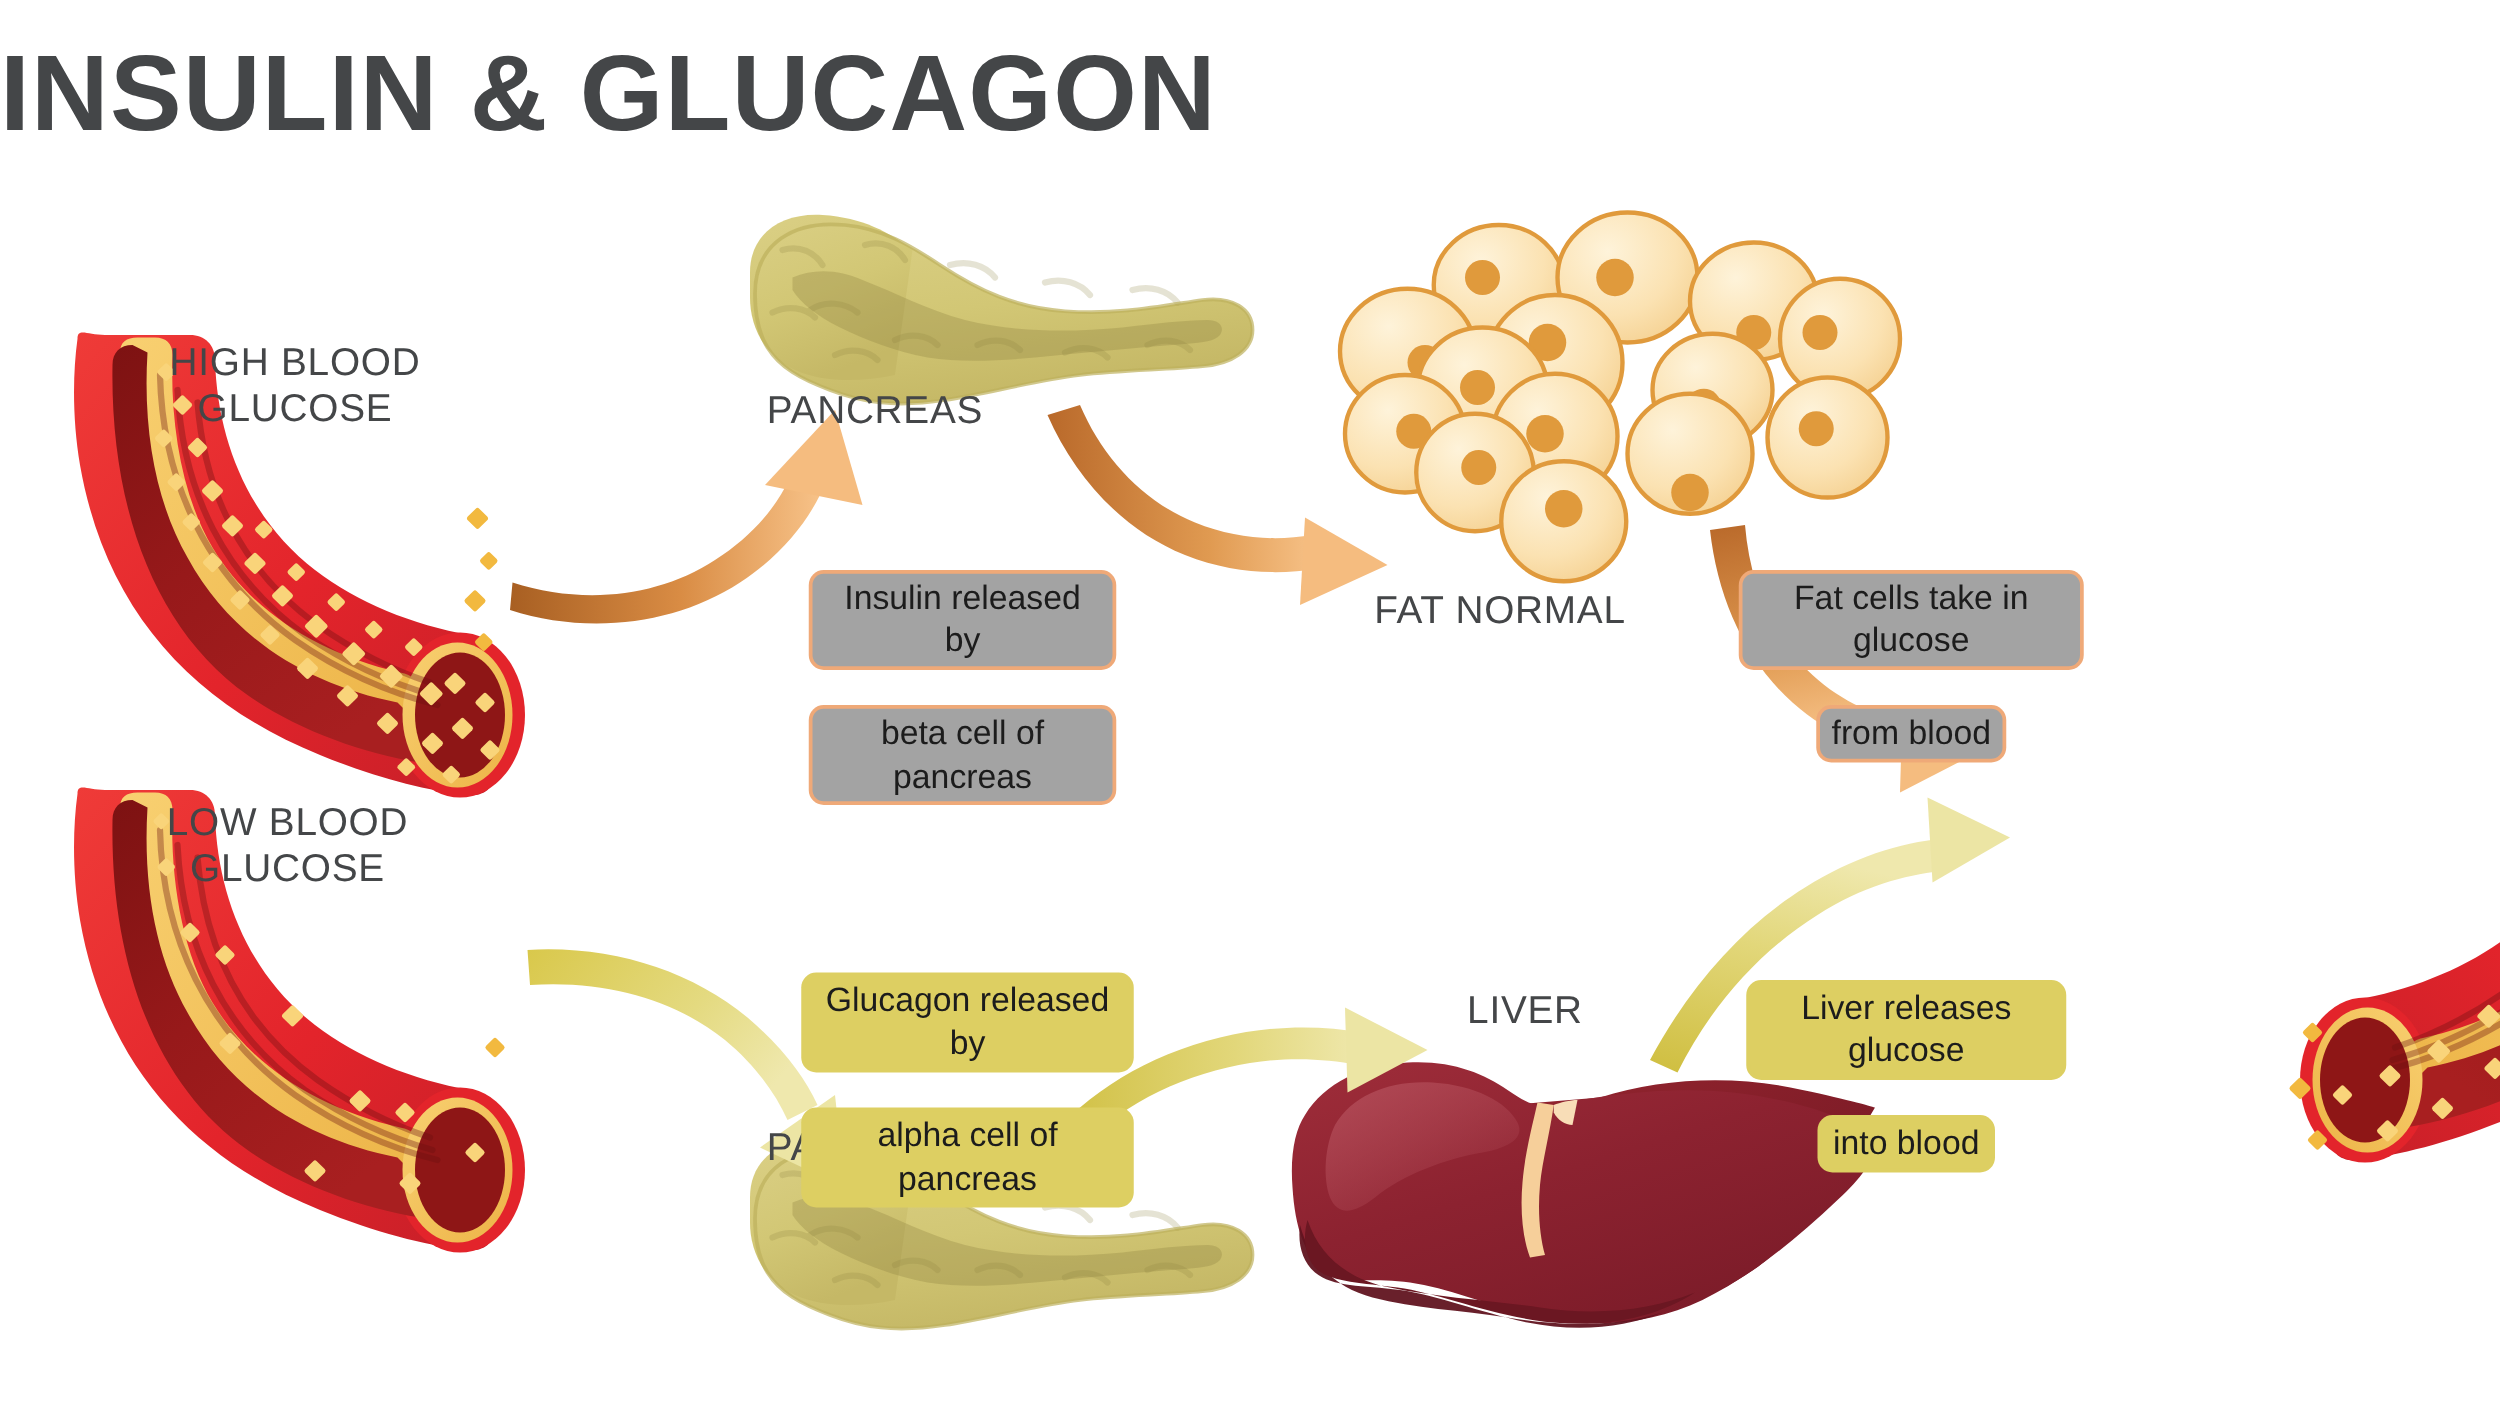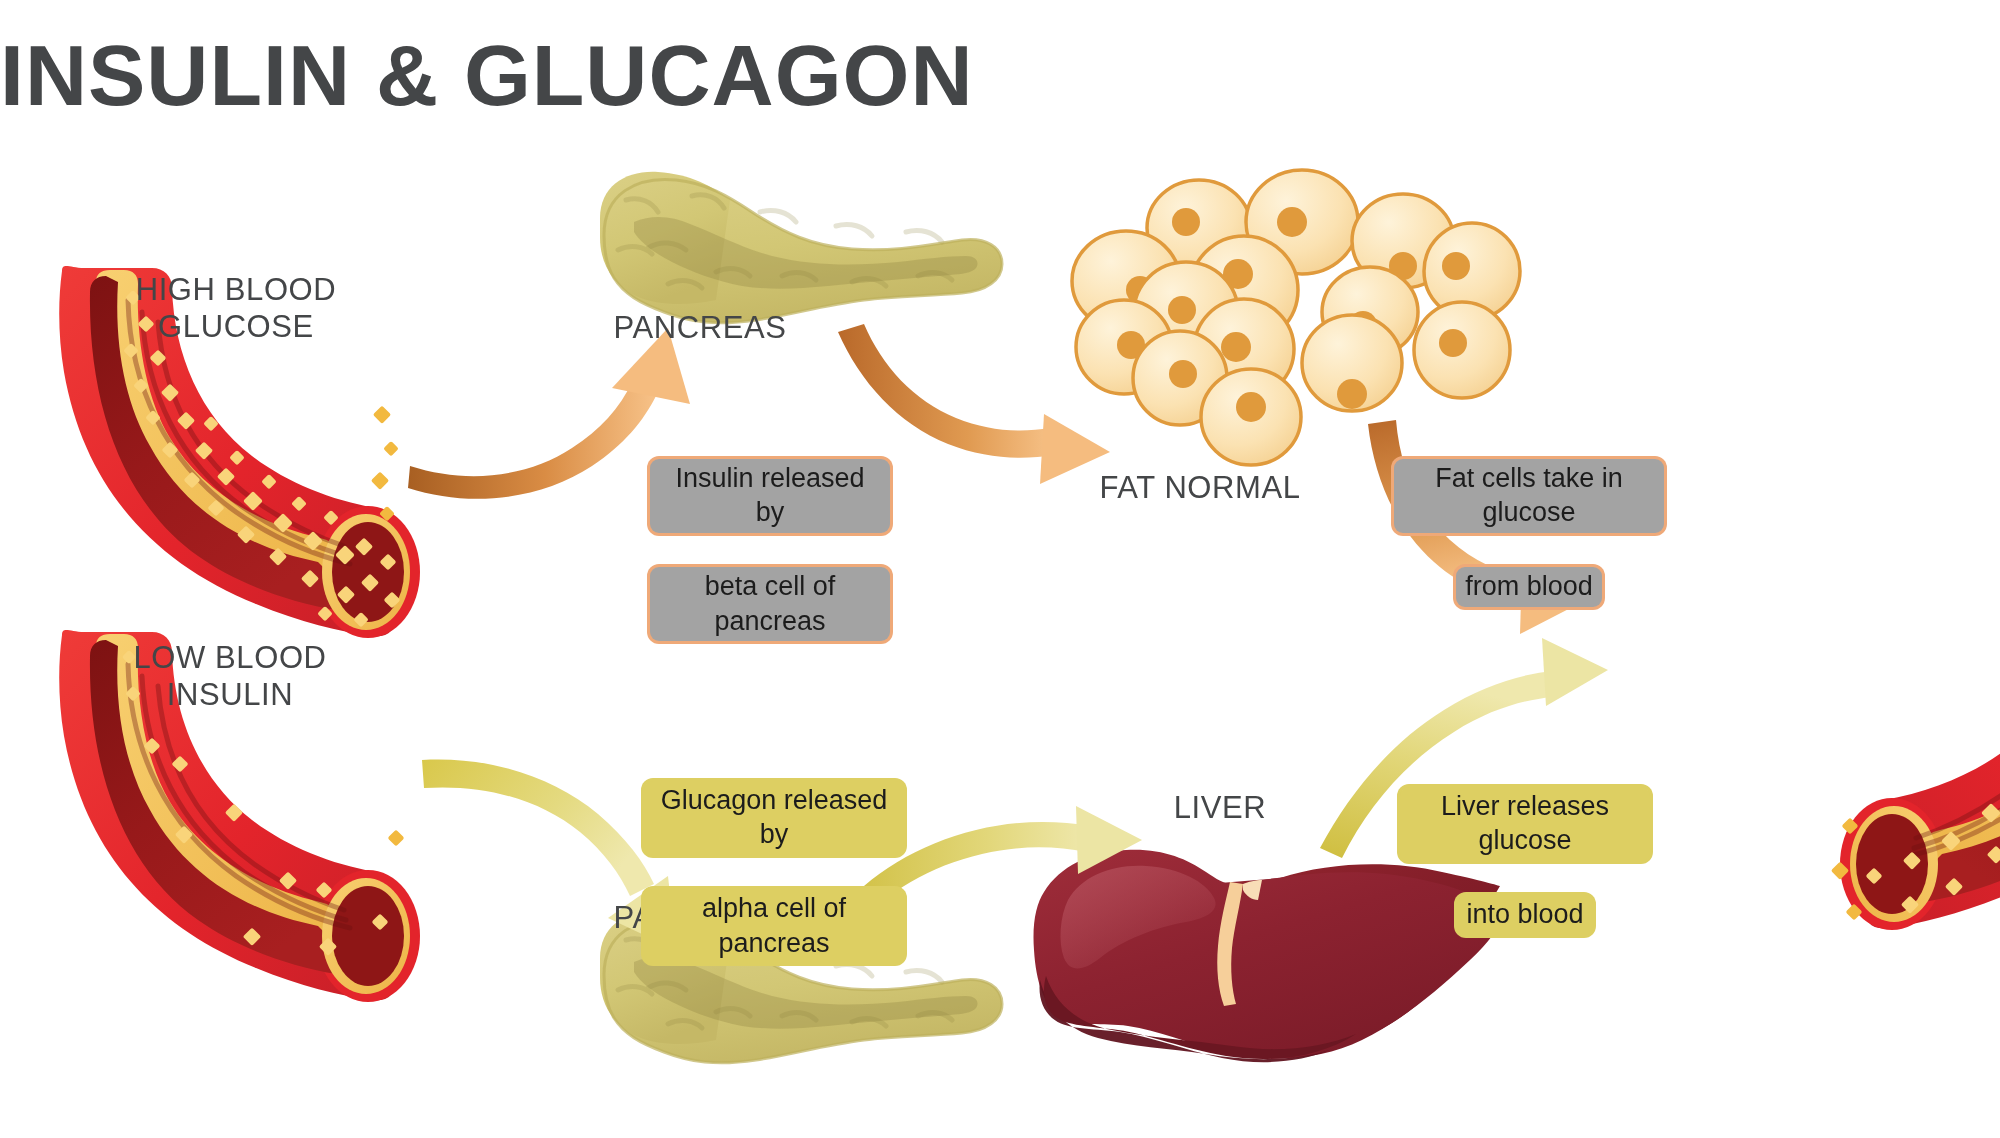--- a/index.html
+++ b/index.html
@@ -700,21 +700,21 @@
 
     <div class="caption" style="left:106px; top:272px; width:260px;">HIGH BLOOD
 GLUCOSE</div>
 
     <div class="caption" style="left:570px; top:310px; width:260px;">PANCREAS</div>
 
     <div class="caption" style="left:1050px; top:470px; width:300px;">FAT NORMAL</div>
 
 
     <div class="caption" style="left:100px; top:640px; width:260px;">LOW BLOOD
-INSULIN</div>
+GLUCOSE</div>
 
     <div class="caption" style="left:570px; top:900px; width:260px;">PANCREAS</div>
 
     <div class="caption" style="left:1110px; top:790px; width:220px;">LIVER</div>
 
     <div class="callout orange" style="left:650px; top:424px; width:240px;">
       <span class="ln">Insulin released by</span><br>
       <span class="ln">beta cell of pancreas</span>
     </div>
 

